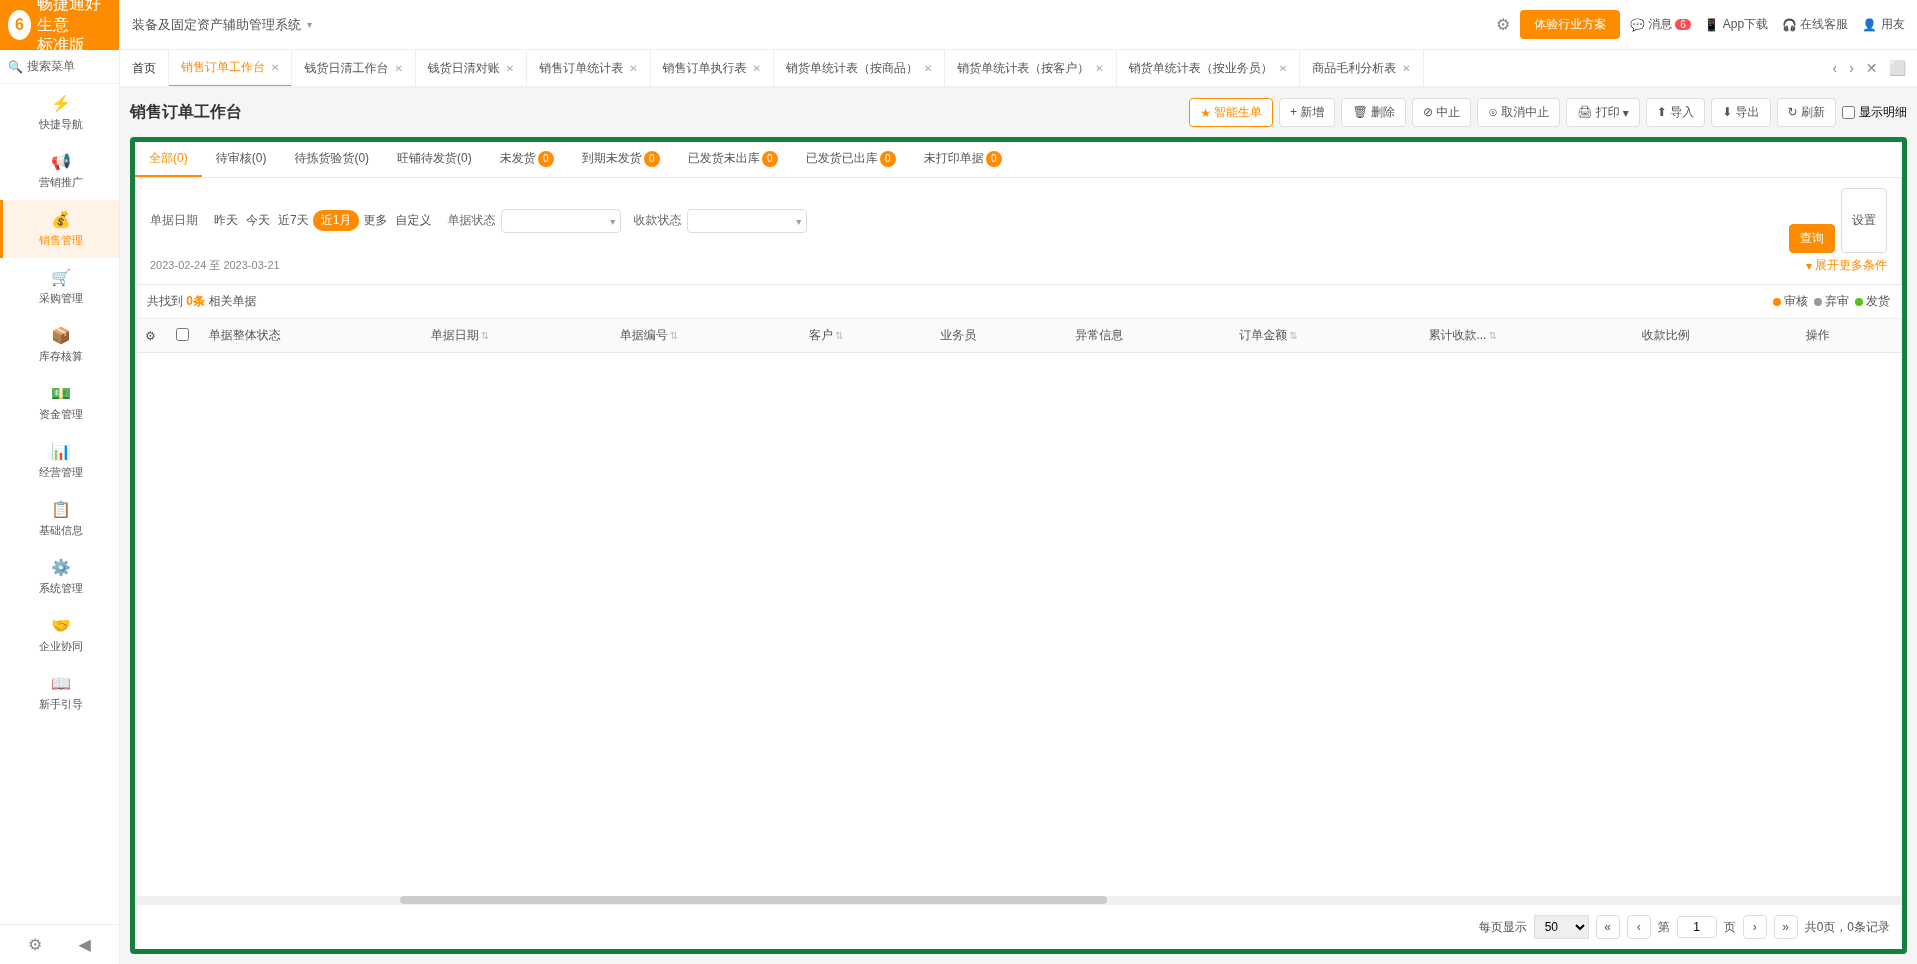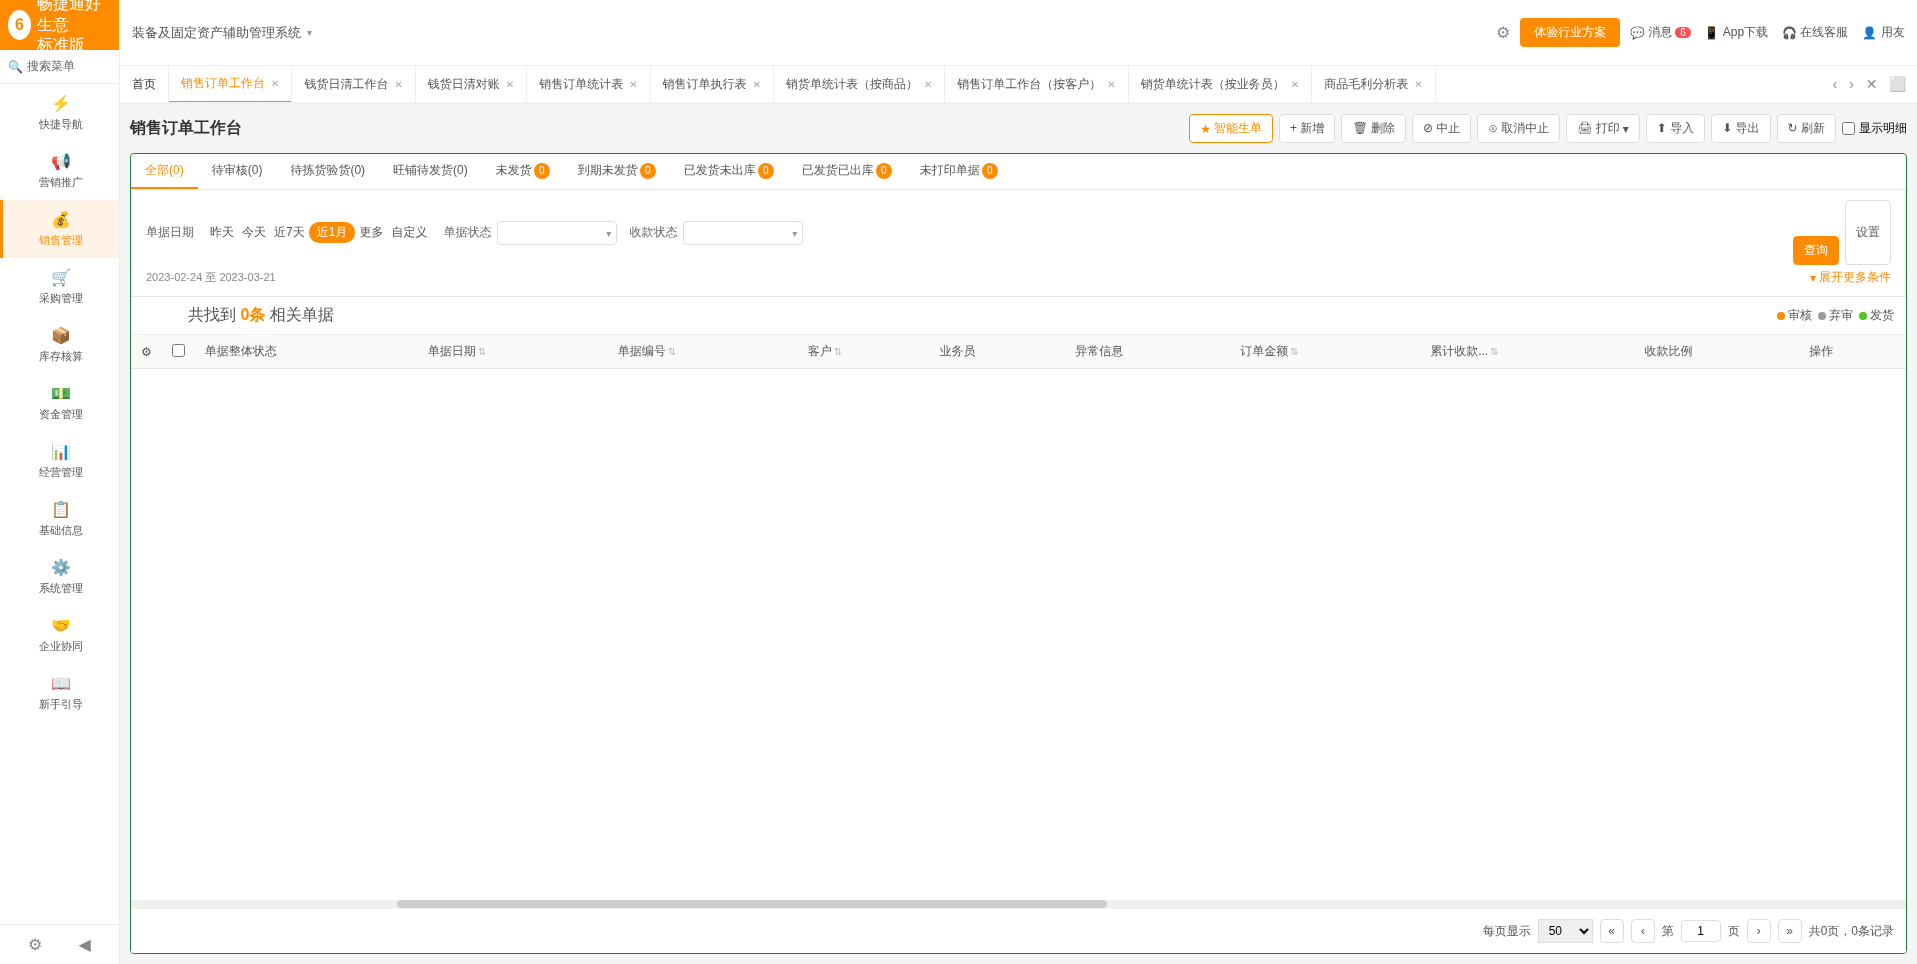--- a/index.html
+++ b/index.html
@@ -14,21 +14,21 @@
     .sidebar-item { display: flex; flex-direction: column; align-items: center; padding: 10px 4px; cursor: pointer; color: #555; font-size: 11px; gap: 4px; border-left: 3px solid transparent; }
     .sidebar-item.active { background: #fff3e8; color: #ff8c00; border-left: 3px solid #ff8c00; }
     .sidebar-item-icon { font-size: 16px; }
     .sidebar-footer { margin-top: auto; display: flex; align-items: center; justify-content: space-around; padding: 10px; border-top: 1px solid #eee; }
     .sidebar-footer-icon { font-size: 16px; color: #888; cursor: pointer; }
 
     
     .main { flex: 1; display: flex; flex-direction: column; overflow: hidden; }
 
     
-    .topbar { background: #fff; height: 66px; display: flex; align-items: center; padding: 0 12px; gap: 10px; border-bottom: 1px solid #eee; }
+    .topbar { background: #fff; height: 50px; display: flex; align-items: center; padding: 0 12px; gap: 10px; border-bottom: 1px solid #eee; }
     .topbar-title { font-size: 13px; color: #333; flex: 1; display: flex; align-items: center; gap: 6px; }
     .topbar-title-text { color: #555; }
     .topbar-chevron { color: #999; font-size: 10px; }
     .topbar-settings { color: #888; cursor: pointer; font-size: 16px; }
     .topbar-btn { background: #ff8c00; color: #fff; border: none; padding: 6px 14px; border-radius: 4px; cursor: pointer; font-size: 12px; }
     .topbar-actions { display: flex; align-items: center; gap: 14px; margin-left: auto; color: #555; font-size: 12px; }
     .topbar-action-item { display: flex; align-items: center; gap: 3px; cursor: pointer; }
     .topbar-badge { background: #ff4d4f; color: #fff; border-radius: 10px; padding: 0 5px; font-size: 10px; }
     .topbar-user { display: flex; align-items: center; gap: 4px; cursor: pointer; }
 
@@ -65,21 +65,21 @@
     .filter-label { color: #666; font-size: 12px; white-space: nowrap; }
     .filter-dates { display: flex; align-items: center; }
     .date-opt { color: #555; cursor: pointer; font-size: 12px; padding: 2px 4px; border-radius: 2px; }
     .date-opt.active { background: #ff8c00; color: #fff; border-radius: 10px; padding: 2px 8px; }
     .date-range { font-size: 11px; color: #888; }
     .filter-select { border: 1px solid #ddd; border-radius: 4px; padding: 4px 24px 4px 8px; font-size: 12px; color: #555; background: #fff; cursor: pointer; appearance: none; min-width: 120px; }
     .filter-select-wrap { position: relative; display: inline-block; }
     .filter-select-wrap::after { content: '▾'; position: absolute; right: 6px; top: 50%; transform: translateY(-50%); color: #999; pointer-events: none; font-size: 10px; }
     .expand-btn { display: flex; align-items: center; gap: 3px; color: #ff8c00; cursor: pointer; font-size: 12px; margin-left: auto; }
     .table-header-bar { display: flex; align-items: center; justify-content: space-between; padding: 8px 12px; border-bottom: 1px solid #f0f0f0; }
-    .table-count { font-size: 16px; color: #555; margin-left: 45px; }
+    .table-count { font-size: 12px; color: #555; }
     .table-count-num { color: #ff8c00; font-weight: bold; }
     .table-header-actions { display: flex; align-items: center; gap: 6px; }
     .th-action { display: flex; align-items: center; gap: 3px; font-size: 12px; color: #555; cursor: pointer; }
     .dot { width: 8px; height: 8px; border-radius: 50%; display: inline-block; }
     .dot-orange { background: #ff8c00; }
     .dot-gray { background: #999; }
     .dot-green { background: #52c41a; }
 
     
     .data-table { width: 100%; border-collapse: collapse; font-size: 12px; }
@@ -220,21 +220,21 @@
     </div>
     <div class="tab">
       <span>销售订单执行表</span>
       <span class="tab-close">✕</span>
     </div>
     <div class="tab">
       <span>销货单统计表（按商品）</span>
       <span class="tab-close">✕</span>
     </div>
     <div class="tab">
-      <span>销售订单工作台（按客户）</span>
+      <span>销货单统计表（按客户）</span>
       <span class="tab-close">✕</span>
     </div>
     <div class="tab">
       <span>销货单统计表（按业务员）</span>
       <span class="tab-close">✕</span>
     </div>
     <div class="tab">
       <span>商品毛利分析表</span>
       <span class="tab-close">✕</span>
     </div>
@@ -280,21 +280,21 @@
         <button class="action-btn">
           <span>↻ 刷新</span>
         </button>
         <label style="display:flex;align-items:center;gap:4px;cursor:pointer;">
           <input type="checkbox" style="">
           <span>显示明细</span>
         </label>
       </div>
     </div>
 
-    <div style="background:#fff;border:1px solid #15803d;border-radius:4px;display:flex;flex-direction:column;flex:1;overflow:hidden;">
+    <div style="background:#fff;border:5px solid #15803d;border-radius:4px;display:flex;flex-direction:column;flex:1;overflow:hidden;">
 
       <div class="subtabs">
         <div class="subtab active">
           <span>全部</span>(<span>0</span>)
         </div>
         <div class="subtab">
           <span>待审核</span>(<span>0</span>)
         </div>
         <div class="subtab">
           <span>待拣货验货</span>(<span>0</span>)

